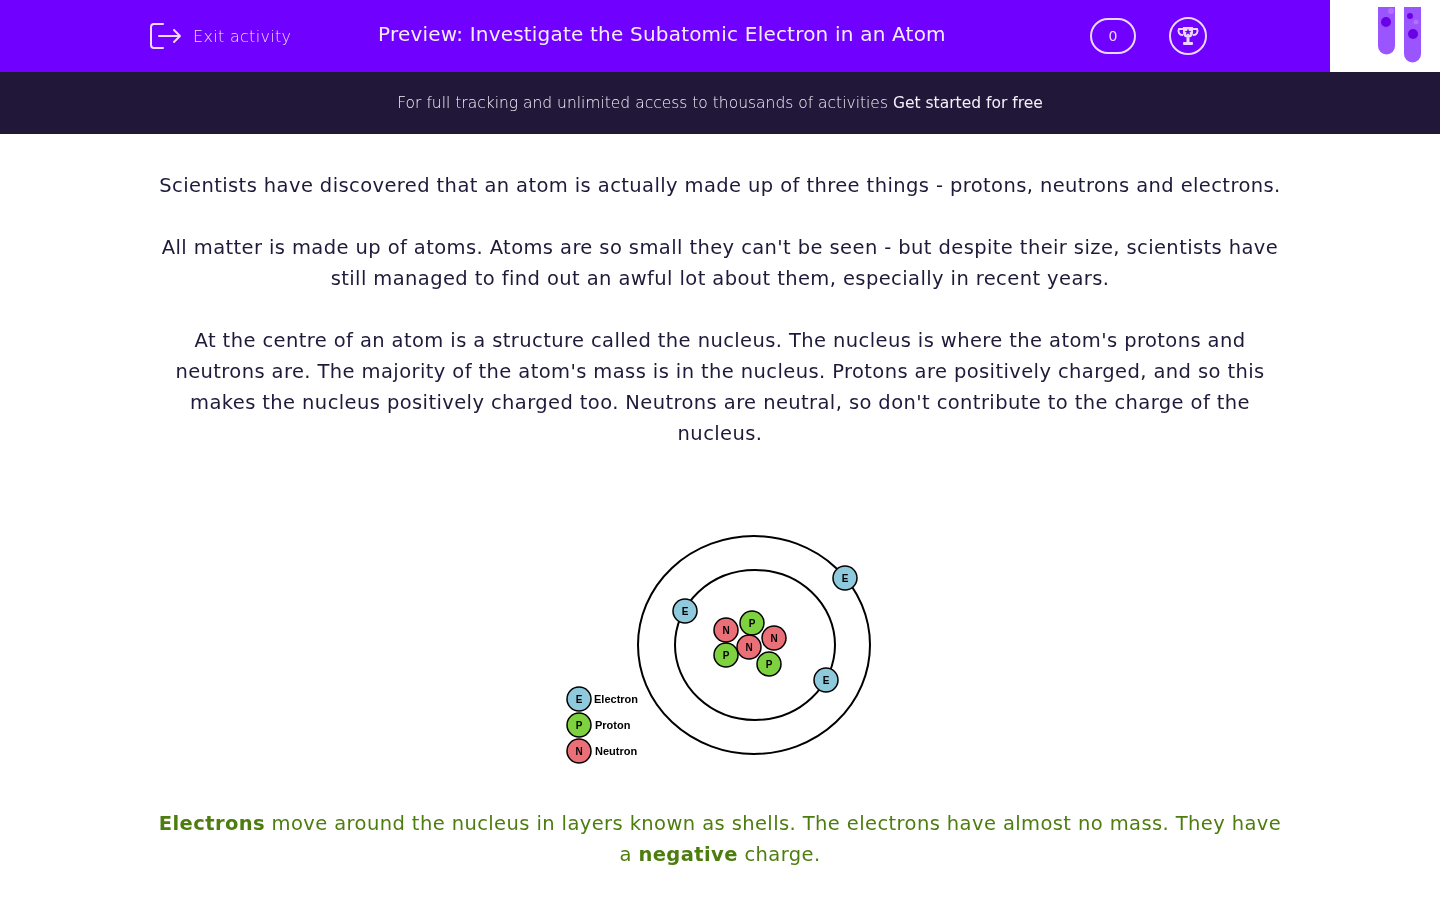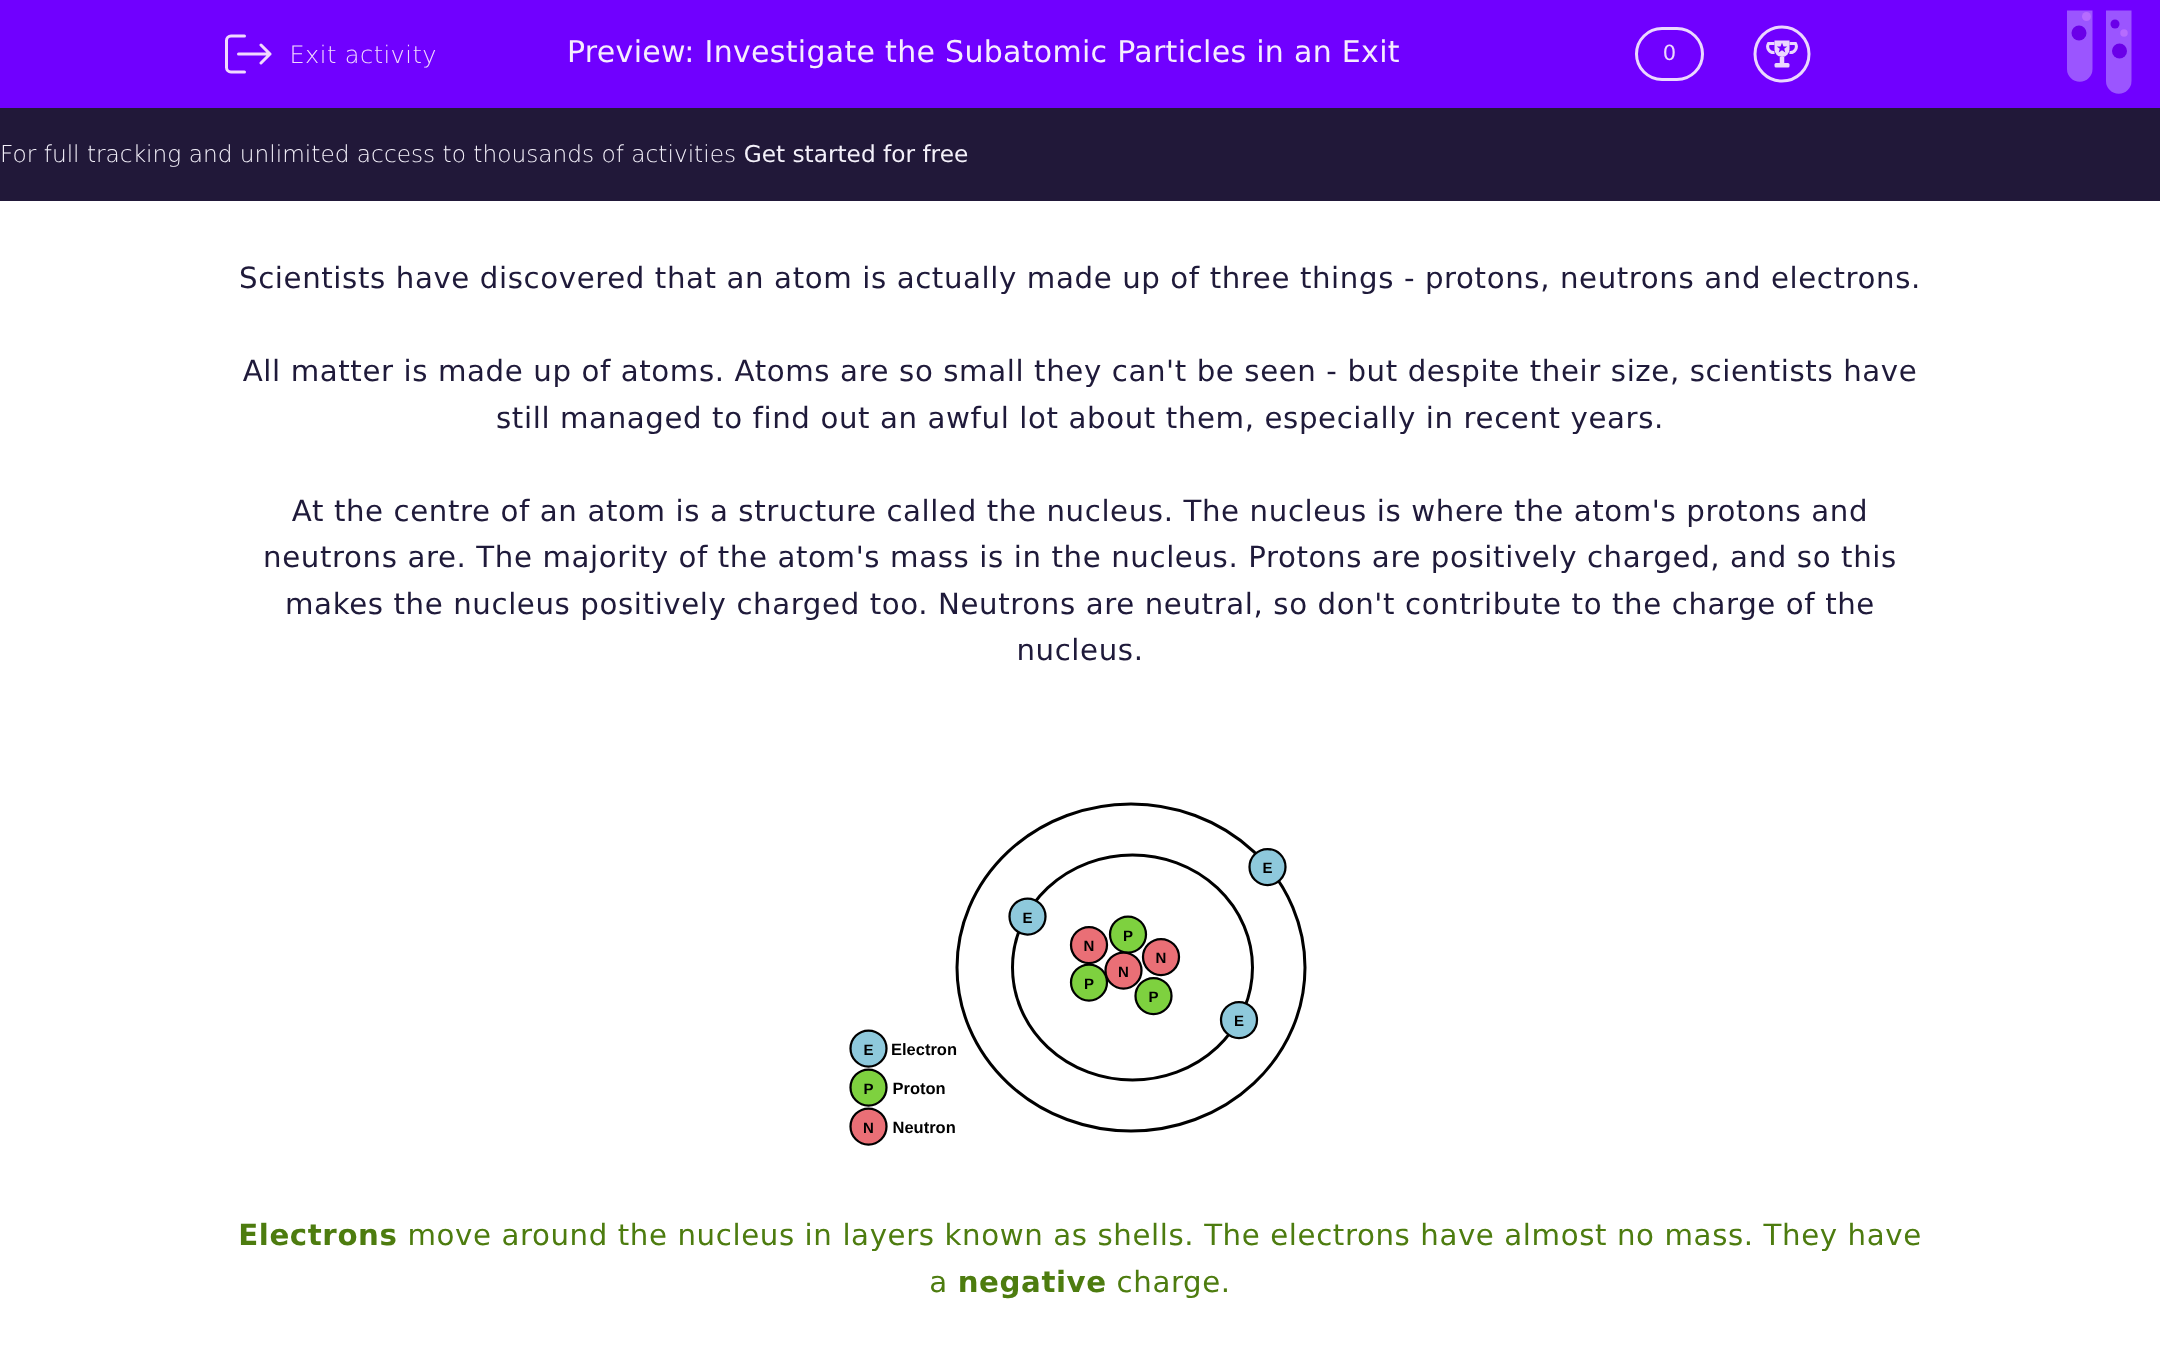--- a/index.html
+++ b/index.html
@@ -1,28 +1,28 @@
 <!DOCTYPE html>
 <html><head>
 <meta charset="utf-8">
 <style>
   * { box-sizing: border-box; margin: 0; padding: 0; }
   html, body { width: 1440px; height: 900px; overflow: hidden; background: #ffffff; }
   body { font-family: "DejaVu Sans", "Liberation Sans", sans-serif; color: #1f1a3a; }
 
-  .topbar { position: absolute; left: 0; top: 0; width: 1440px; height: 72px; background: #7000ff; text-decoration: underline; }
+  .topbar { position: absolute; left: 0; top: 0; width: 1330px; height: 72px; background: #7000ff; text-decoration: underline; }
   .exit-btn { position: absolute; left: 149px; top: 20px; height: 32px; display: flex; align-items: center; gap: 10px; cursor: pointer; }
   .exit-btn svg { width: 34px; height: 30px; }
   .exit-label { color: #f1d9ff; font-size: 16px; letter-spacing: 0.3px; font-weight: 300; }
   .title { position: absolute; left: 378px; top: 22px; color: #f6ecff; font-size: 20px; letter-spacing: 0.2px; white-space: nowrap; }
   .score-pill { position: absolute; left: 1090px; top: 18px; width: 46px; height: 36px; border: 2px solid #ecd8ff; border-radius: 18px; color: #ecd8ff; font-size: 14px; display: flex; align-items: center; justify-content: center; cursor: pointer; }
   .trophy-btn { position: absolute; left: 1169px; top: 17px; width: 38px; height: 38px; border: 2px solid #ecd8ff; border-radius: 50%; display: flex; align-items: center; justify-content: center; cursor: pointer; }
   .tubes { position: absolute; left: 1376px; top: 4px; width: 50px; height: 60px; }
 
-  .promo { position: absolute; left: 0; top: 72px; width: 1440px; height: 62px; background: #211839; display: flex; align-items: center; font-size: 15.5px; color: #f4f1fa; font-weight: 300; }
+  .promo { position: absolute; left: 0; top: 72px; width: 1440px; height: 62px; background: #211839; display: flex; align-items: center; justify-content: center; font-size: 15.5px; color: #f4f1fa; font-weight: 300; }
   .promo b { font-weight: 400; margin-left: 5px; cursor: pointer; }
 
   .content { position: absolute; left: 150px; top: 170px; width: 1140px; text-align: center; font-size: 19.5px; line-height: 31px; color: #1f1a3a; letter-spacing: 0.4px; }
   .content p { margin-bottom: 31px; }
   .content b { font-weight: 400; }
 
   .diagram { position: absolute; left: 560px; top: 530px; width: 320px; height: 240px; }
 
   .para-last { position: absolute; left: 150px; top: 808px; width: 1140px; text-align: center; font-size: 19.5px; line-height: 31px; color: #4d7c0f; letter-spacing: 0.4px; }
 </style>
@@ -30,21 +30,21 @@
 <body>
 
 <div class="topbar">
   <div class="exit-btn">
     <svg viewBox="0 0 34 30">
       <path d="M14 3 H5 a3 3 0 0 0 -3 3 V24 a3 3 0 0 0 3 3 H14" fill="none" stroke="#f1d9ff" stroke-width="2" stroke-linecap="round"></path>
       <path d="M10 15 H31 M25 9 L31 15 L25 21" fill="none" stroke="#f1d9ff" stroke-width="2" stroke-linecap="round" stroke-linejoin="round"></path>
     </svg>
     <span class="exit-label">Exit activity</span>
   </div>
-  <div class="title">Preview: Investigate the Subatomic Particles in an Exit</div>
+  <div class="title">Preview: Investigate the Subatomic Electron in an Atom</div>
   <div class="score-pill">0</div>
   <div class="trophy-btn">
     <svg width="24" height="24" viewBox="0 0 24 24">
       <path d="M7 3 H17 V9 a5 5 0 0 1 -10 0 Z" fill="#ecd8ff"></path>
       <path d="M7 5 H3 a4 4 0 0 0 4 6 M17 5 H21 a4 4 0 0 1 -4 6" fill="none" stroke="#ecd8ff" stroke-width="2"></path>
       <rect x="10.5" y="14" width="3" height="4" fill="#ecd8ff"></rect>
       <rect x="7" y="18" width="10" height="3" rx="1" fill="#ecd8ff"></rect>
       <polygon points="12,4.5 13,7 15.5,7 13.5,8.5 14.2,11 12,9.5 9.8,11 10.5,8.5 8.5,7 11,7" fill="#7000ff"></polygon>
     </svg>
   </div>

